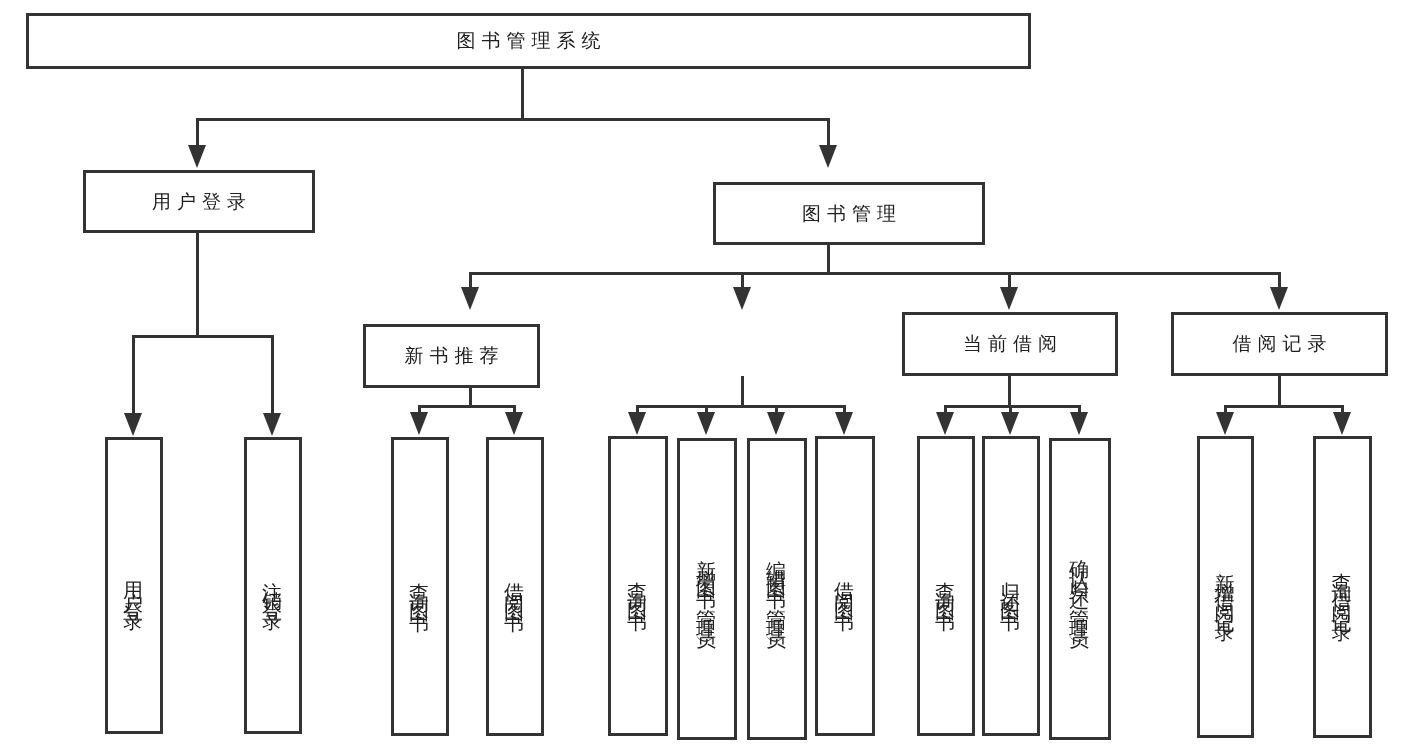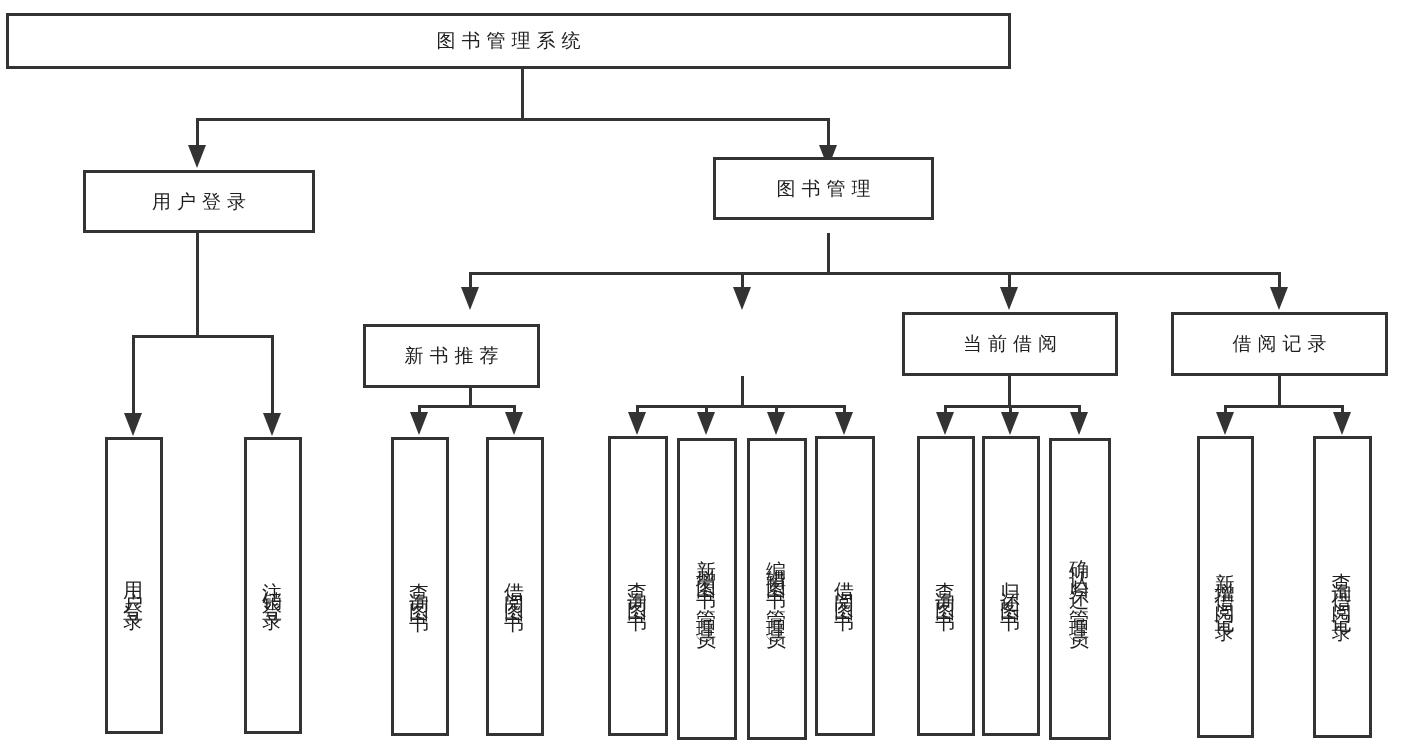--- a/index.html
+++ b/index.html
@@ -32,28 +32,28 @@
     position:absolute;right:12px;top:710px;z-index:5;
     font-size:22px;letter-spacing:1px;color:rgba(165,165,165,0.9);
     white-space:nowrap;
   }
 </style>
 </head>
 <body>
 
 <div id="stage">
 
-  <div class="box" style="left:6px;top:13px;width:1005px;height:56px">
+  <div class="box" style="left:26px;top:13px;width:1005px;height:56px">
     <span>图书管理系统</span>
   </div>
 
   <div class="box" style="left:83px;top:170px;width:232px;height:63px">
     <span>用户登录</span>
   </div>
-  <div class="box" style="left:713px;top:157px;width:221px;height:63px">
+  <div class="box" style="left:713px;top:182px;width:272px;height:63px">
     <span>图书管理</span>
   </div>
 
   <div class="box" style="left:363px;top:324px;width:177px;height:64px">
     <span>新书推荐</span>
   </div>
   <div class="box" style="left:1171px;top:312px;width:217px;height:64px">
     <span>借阅记录</span>
   </div>
   <div class="box" style="left:902px;top:312px;width:216px;height:64px">

